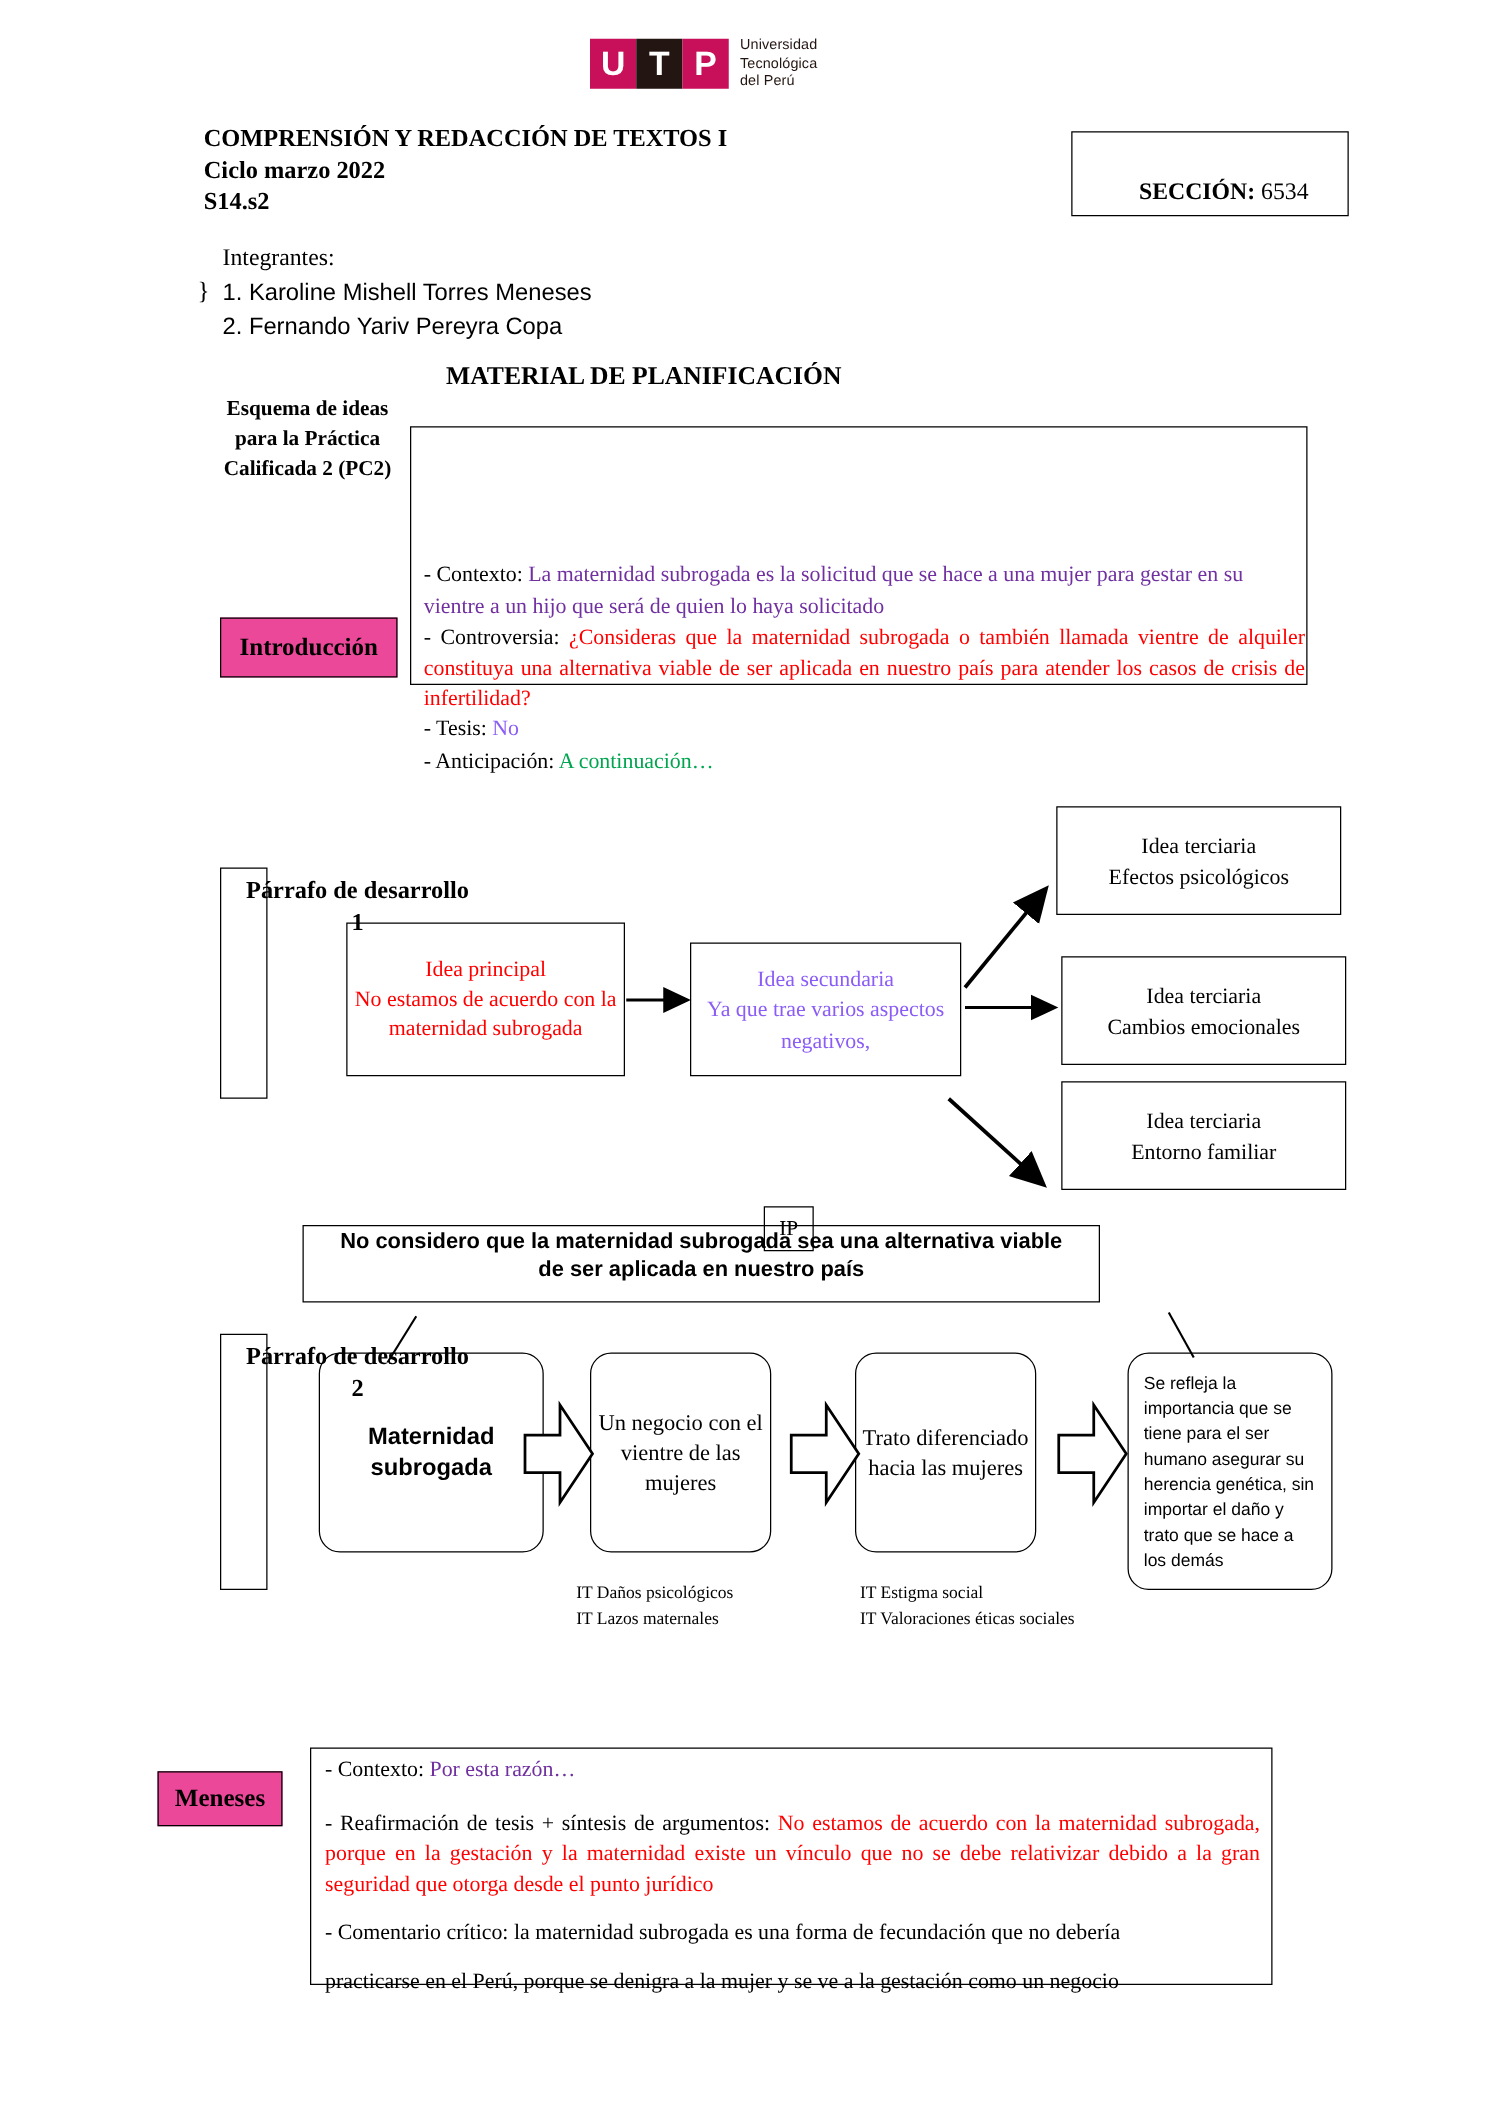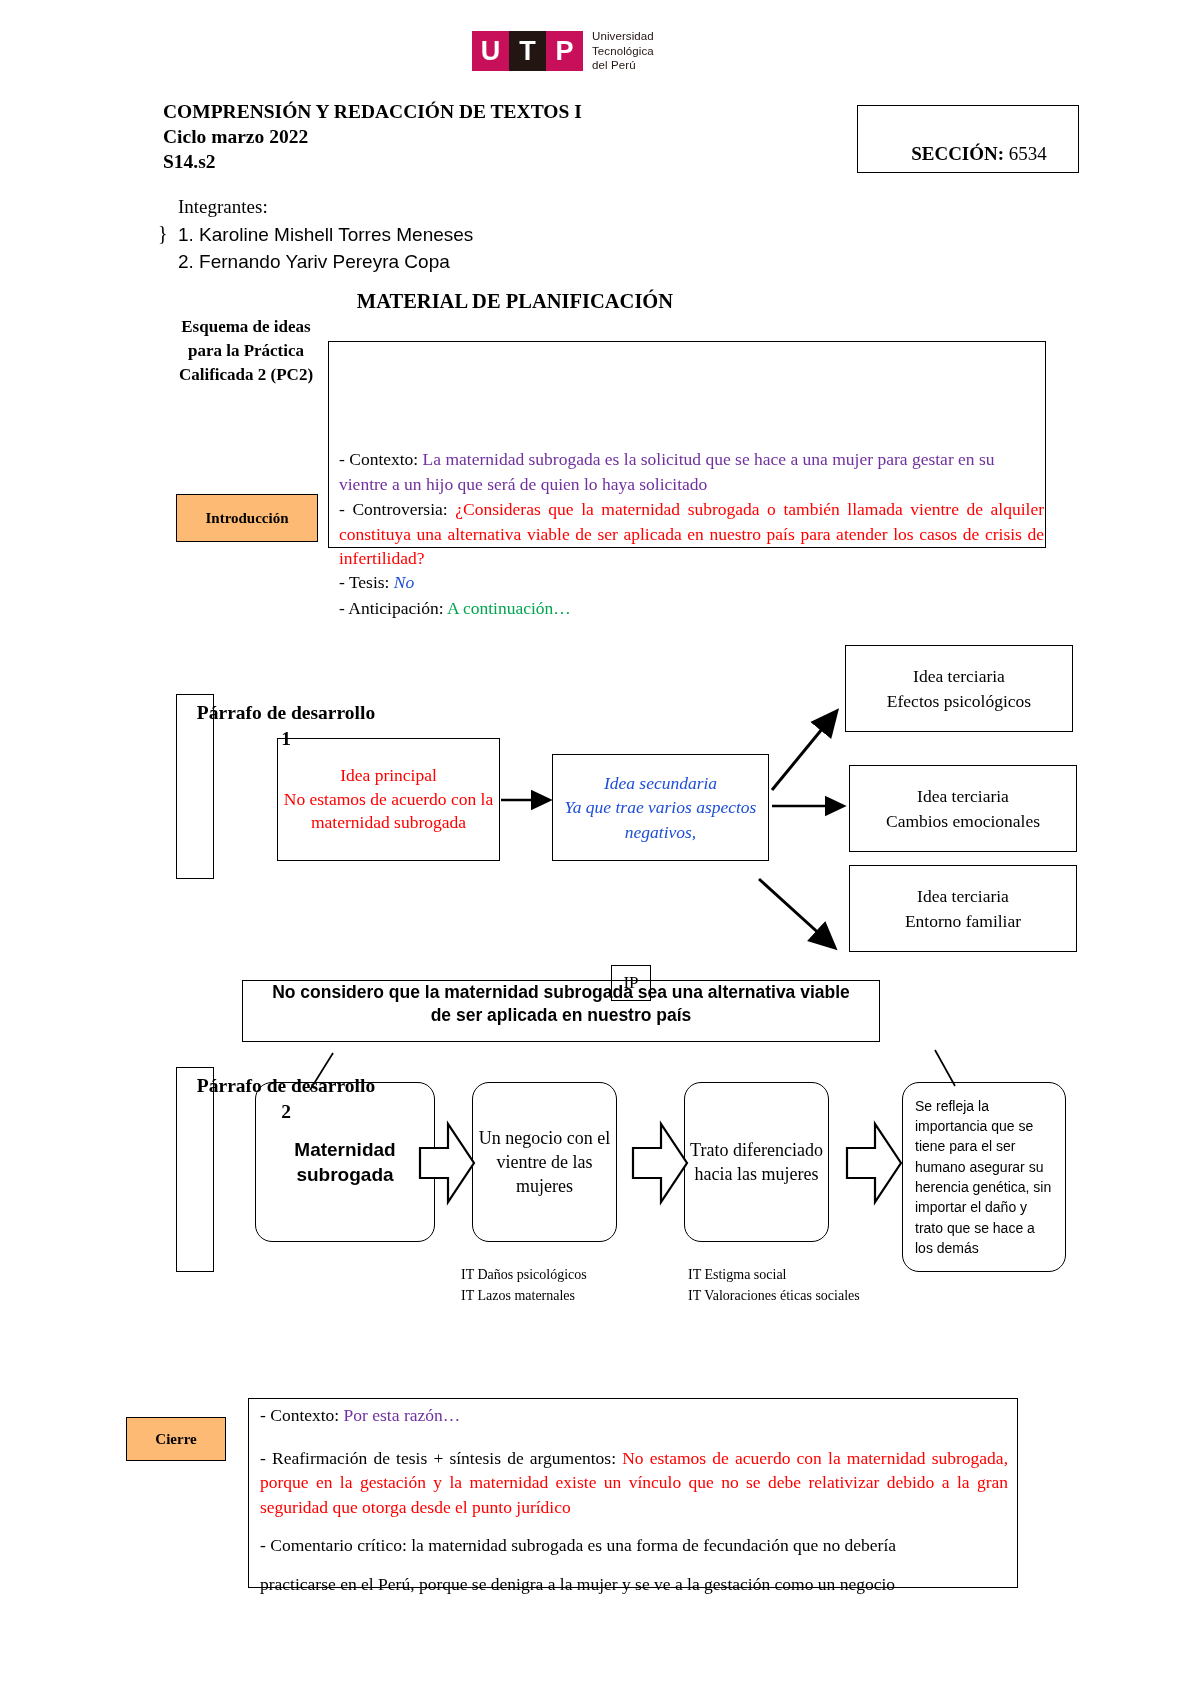--- a/index.html
+++ b/index.html
@@ -63,23 +63,23 @@
   }
 
   .matplan {
     position: absolute; left: 0; top: 290px; width: 1030px;
     text-align: center; font-weight: bold; font-size: 20.5px;
   }
 
   
   .box { position: absolute; border: 1.7px solid #000; background: #fff; }
   .lbl-box {
-    position: absolute; border: 1.7px solid #000; background: #fdba74;
-    display: flex; align-items: center; justify-content: center;
-    font-weight: bold; font-size: 15px;
+    position: absolute; border: 1.7px solid #000; background: #ec4899;
+    display: flex; align-items: center; justify-content: center;
+    font-weight: bold; font-size: 20px;
   }
 
   .esquema {
     position: absolute; left: 176px; top: 315px; width: 140px;
     text-align: center; font-weight: bold; font-size: 17px; line-height: 1.42;
   }
 
   .intro-big {
     position: absolute; left: 328px; top: 341px;
     width: 718px; height: 207px;
@@ -88,21 +88,21 @@
   .intro-lbl {
     left: 176px; top: 494px; width: 142px; height: 48px;
   }
   .intro-text {
     position: absolute; left: 339px; top: 447px; width: 705px;
     font-size: 17.5px; line-height: 1.42; text-align: justify;
   }
   .intro-text .r1 { text-align: left; }
   .purple { color: #7030A0; }
   .red { color: #FF0000; }
-  .blue { color: #1d4ed8; font-style: italic; }
+  .blue { color: #8b5cf6; }
   .green { color: #00A550; }
   .tesis {
     position: absolute; left: 339px; top: 570px;
     font-size: 17.5px; line-height: 1.48;
   }
 
   
   .p1-outer { left: 176px; top: 694px; width: 38px; height: 185px; }
   .p1-lbl-txt {
     position: absolute; left: 196px; top: 700px; width: 180px;
@@ -310,21 +310,21 @@
   <div class="it-lbls it-lbl-a">
     <div>IT Daños psicológicos</div>
     <div>IT Lazos maternales</div>
   </div>
   <div class="it-lbls it-lbl-b">
     <div>IT Estigma social</div>
     <div>IT Valoraciones éticas sociales</div>
   </div>
 
   <div class="cierre-box"></div>
-  <div class="lbl-box cierre-lbl">Cierre</div>
+  <div class="lbl-box cierre-lbl">Meneses</div>
   <div class="cierre-text">
     <p class="gap"><span>- Contexto:</span> <span class="purple">Por esta razón…</span></p>
     <p><span>- Reafirmación de tesis + síntesis de argumentos:</span> <span class="red">No estamos de acuerdo con la maternidad subrogada, porque en la gestación y la maternidad existe un vínculo que no se debe relativizar debido a la gran seguridad que otorga desde el punto jurídico</span></p>
     <p><span>- Comentario crítico:</span> <span>la maternidad subrogada es una forma de fecundación que no debería</span></p>
     <p><span>practicarse en el Perú, porque se denigra a la mujer y se ve a la gestación como un negocio</span></p>
   </div>
 
   <svg class="svg-layer" width="1200" height="1698" viewBox="0 0 1200 1698">
     <defs>
       <marker id="ah" markerWidth="9" markerHeight="9" refX="7.2" refY="4.5" orient="auto">

